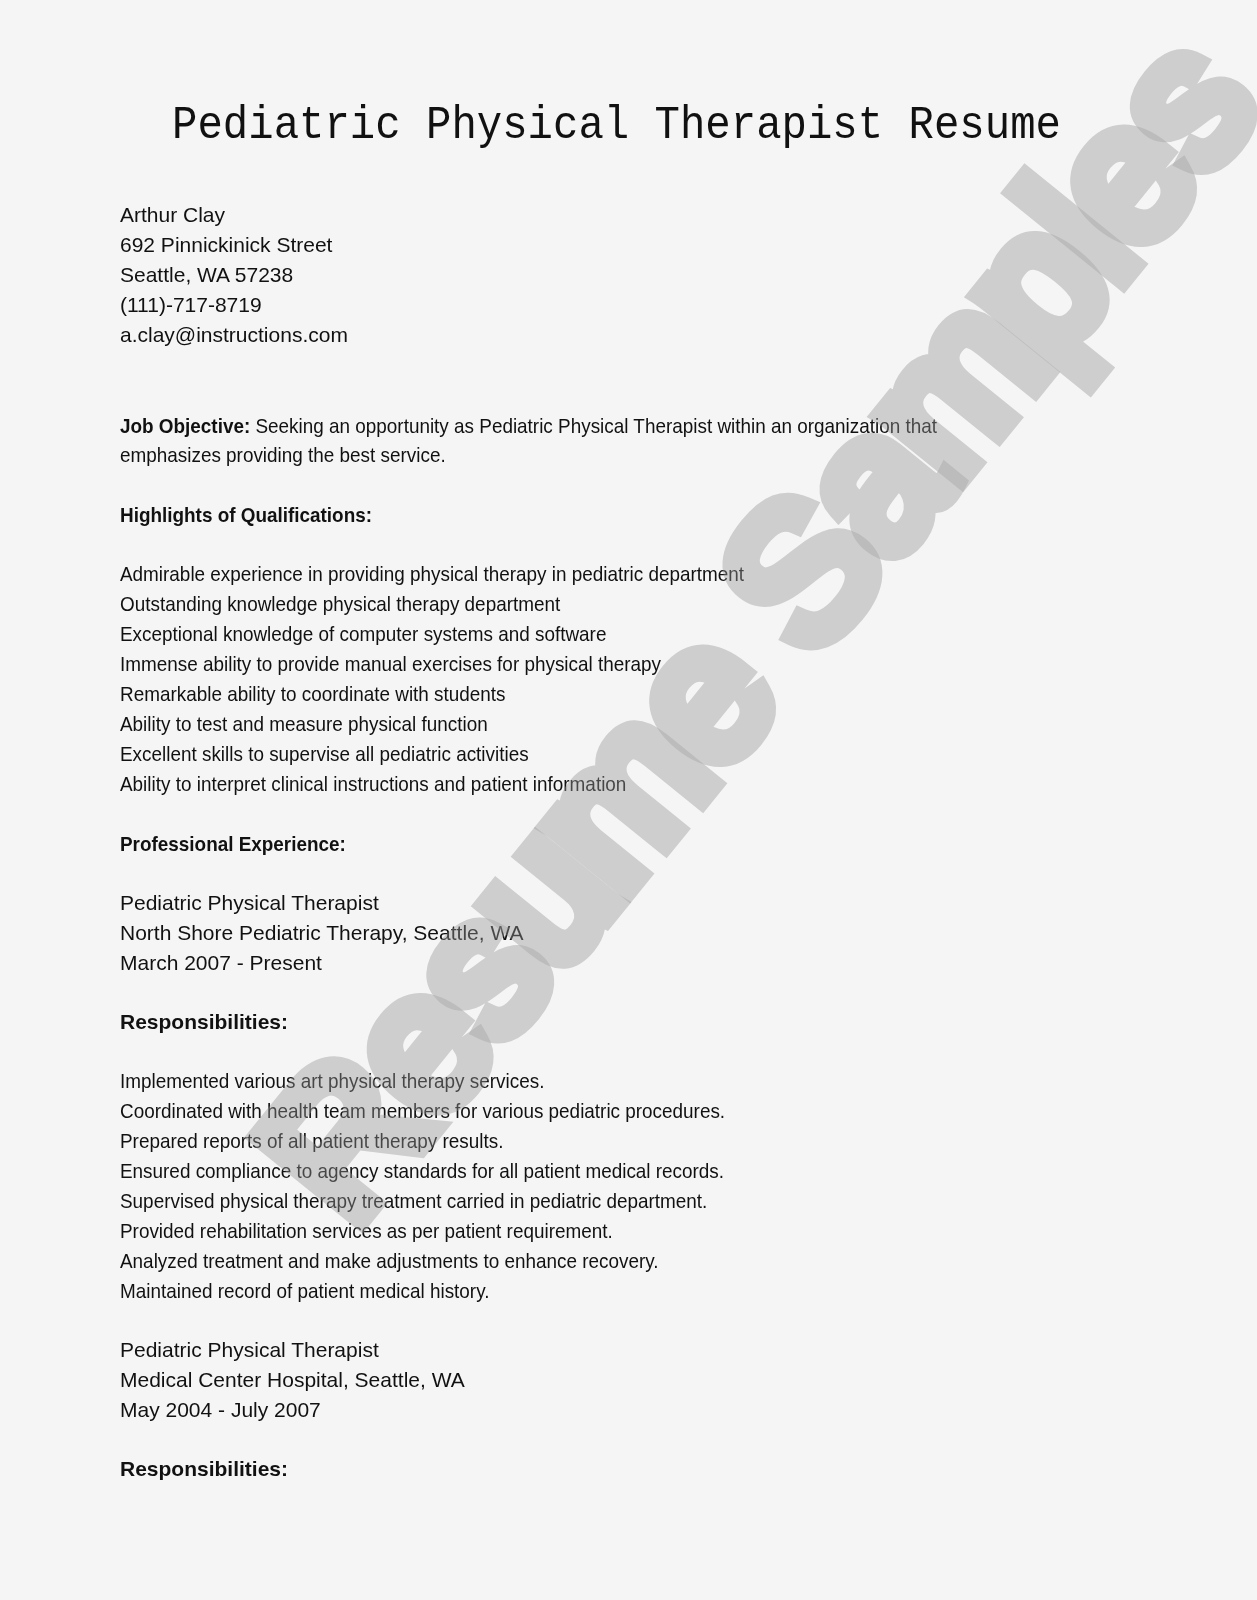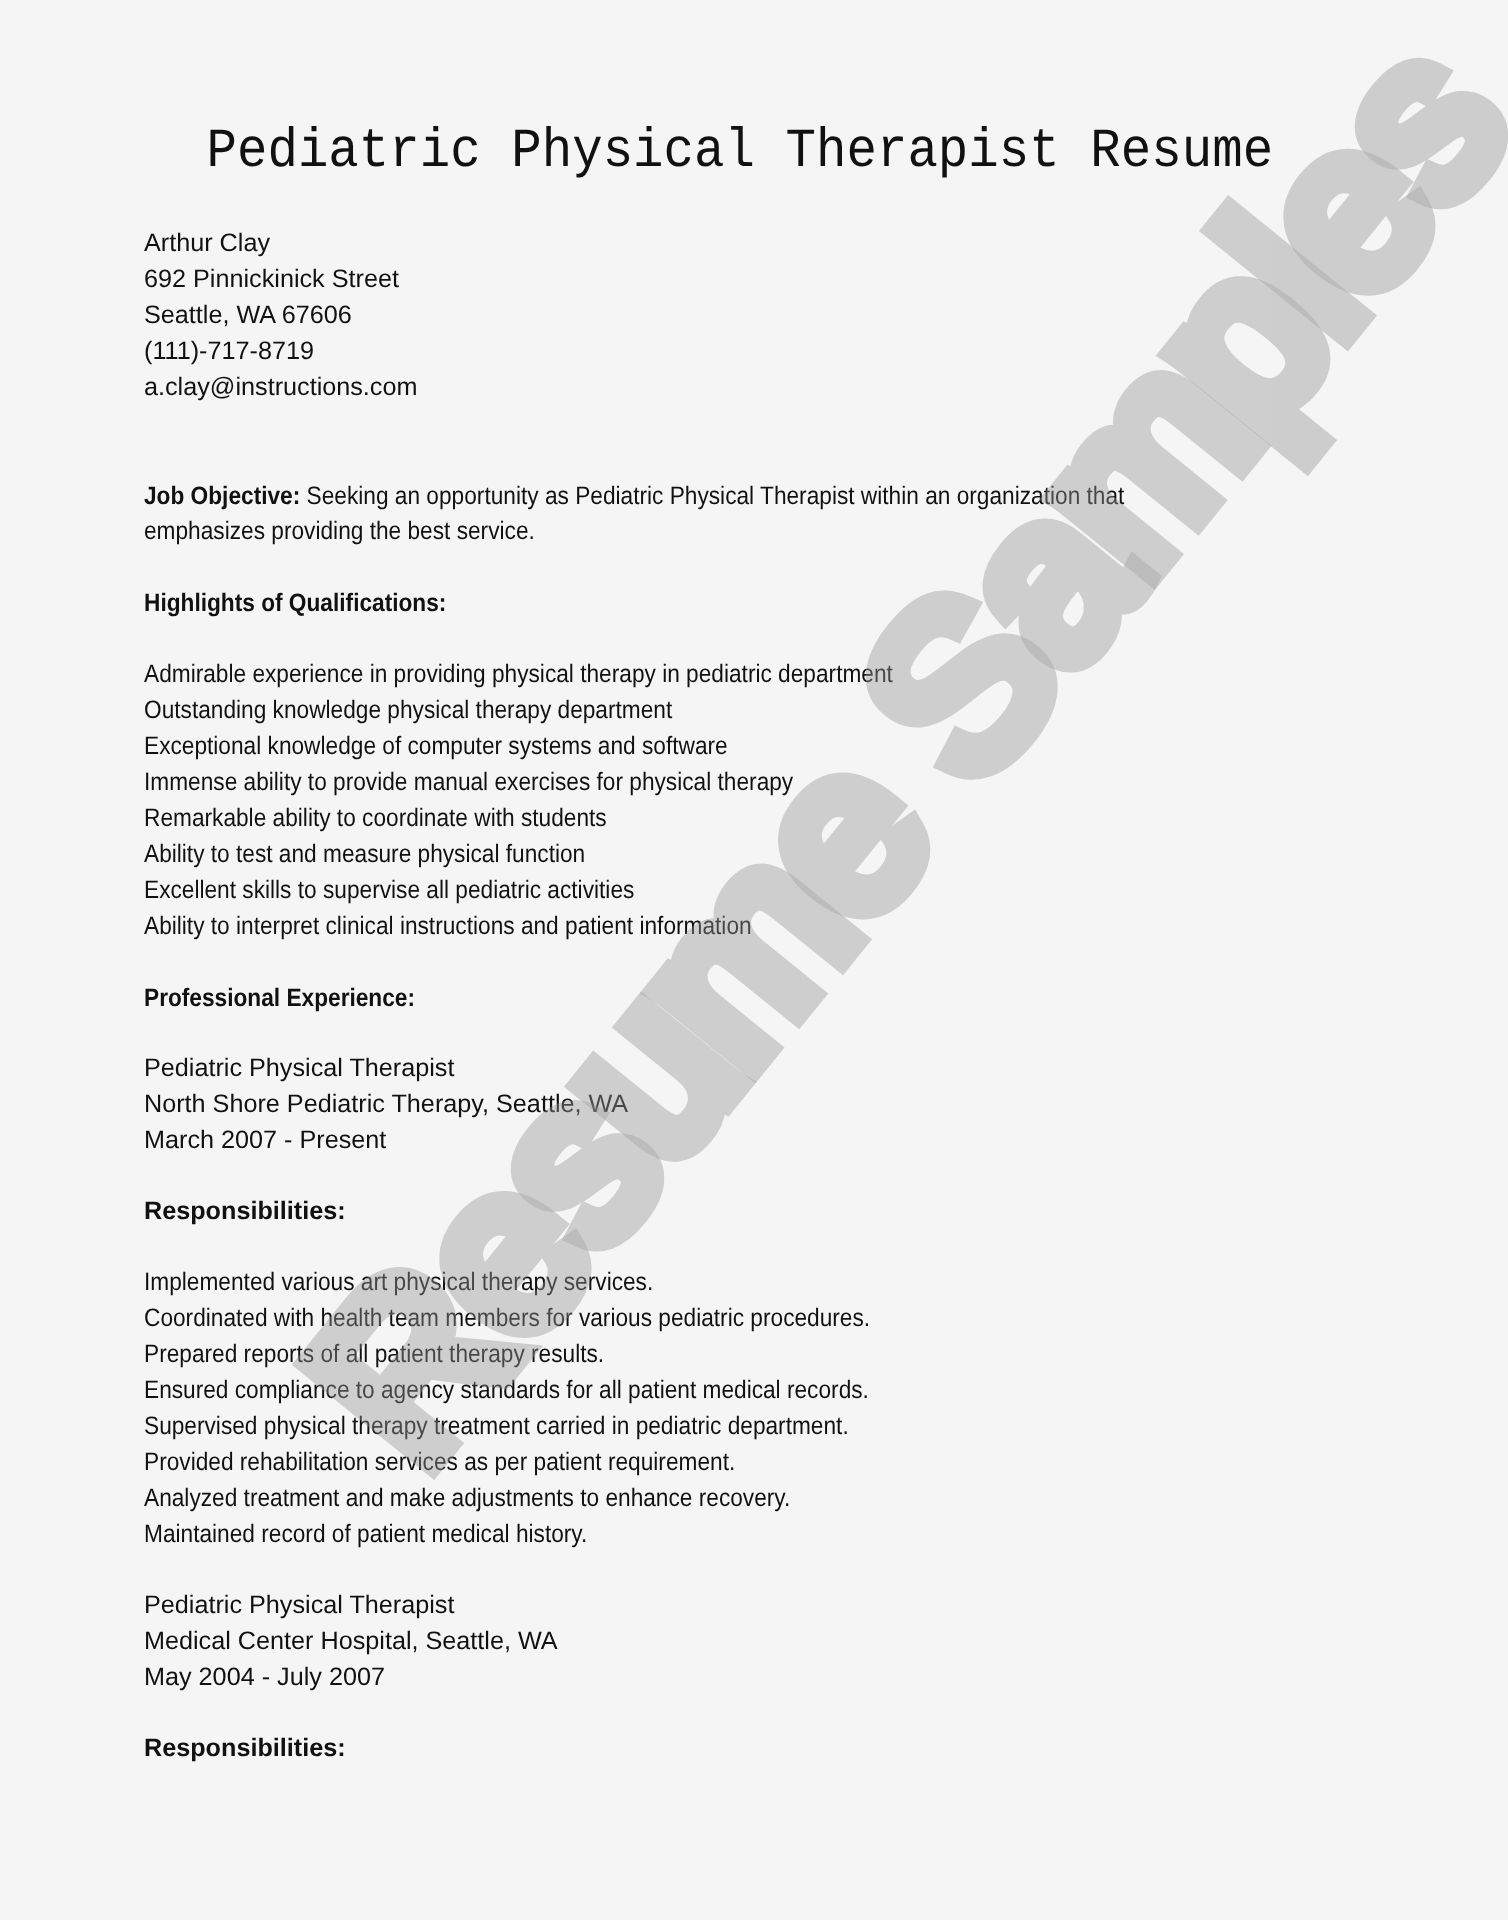--- a/index.html
+++ b/index.html
@@ -13,21 +13,21 @@
   .page { position: absolute; left: 0; top: 0; width: 1015px; height: 1600px; }
   .title {
     position: absolute; left: 0; width: 1233px; top: 100px;
     text-align: center;
     font-family: "Liberation Mono", "DejaVu Sans Mono", monospace;
     font-size: 46px; letter-spacing: 0px; color: #111;
     transform: scaleX(0.92);
   }
   .line {
     position: absolute; left: 120px;
-    font-size: 21px; line-height: 30px; white-space: nowrap;
+    font-size: 21px; line-height: 30px; white-space: nowrap; margin-top: 12px;
   }
   .narrow { display: inline-block; transform-origin: left center; transform: scaleX(0.90); }
   .bold { font-weight: bold; }
   .watermark {
     position: absolute;
     left: 190px; top: 695px;
     font-size: 190px; font-weight: normal;
     color: transparent;
     -webkit-text-stroke: 22px rgba(150,150,150,0.55);
     transform: rotate(-51deg);
@@ -40,21 +40,21 @@
 </style>
 </head>
 <body>
 
 <div class="page">
 
   <div class="title">Pediatric Physical Therapist Resume</div>
 
   <div class="line" style="top:188px">Arthur Clay</div>
   <div class="line" style="top:218px">692 Pinnickinick Street</div>
-  <div class="line" style="top:248px">Seattle, WA 67606</div>
+  <div class="line" style="top:248px">Seattle, WA 57238</div>
   <div class="line" style="top:278px">(111)-717-8719</div>
   <div class="line" style="top:308px">a.clay@instructions.com</div>
 
   <div class="line" style="top:399px">
     <span class="narrow">
       <span class="bold">Job Objective:</span><span> Seeking an opportunity as Pediatric Physical Therapist within an organization that</span>
     </span>
   </div>
   <div class="line" style="top:428px">
     <span class="narrow">emphasizes providing the best service.</span>

